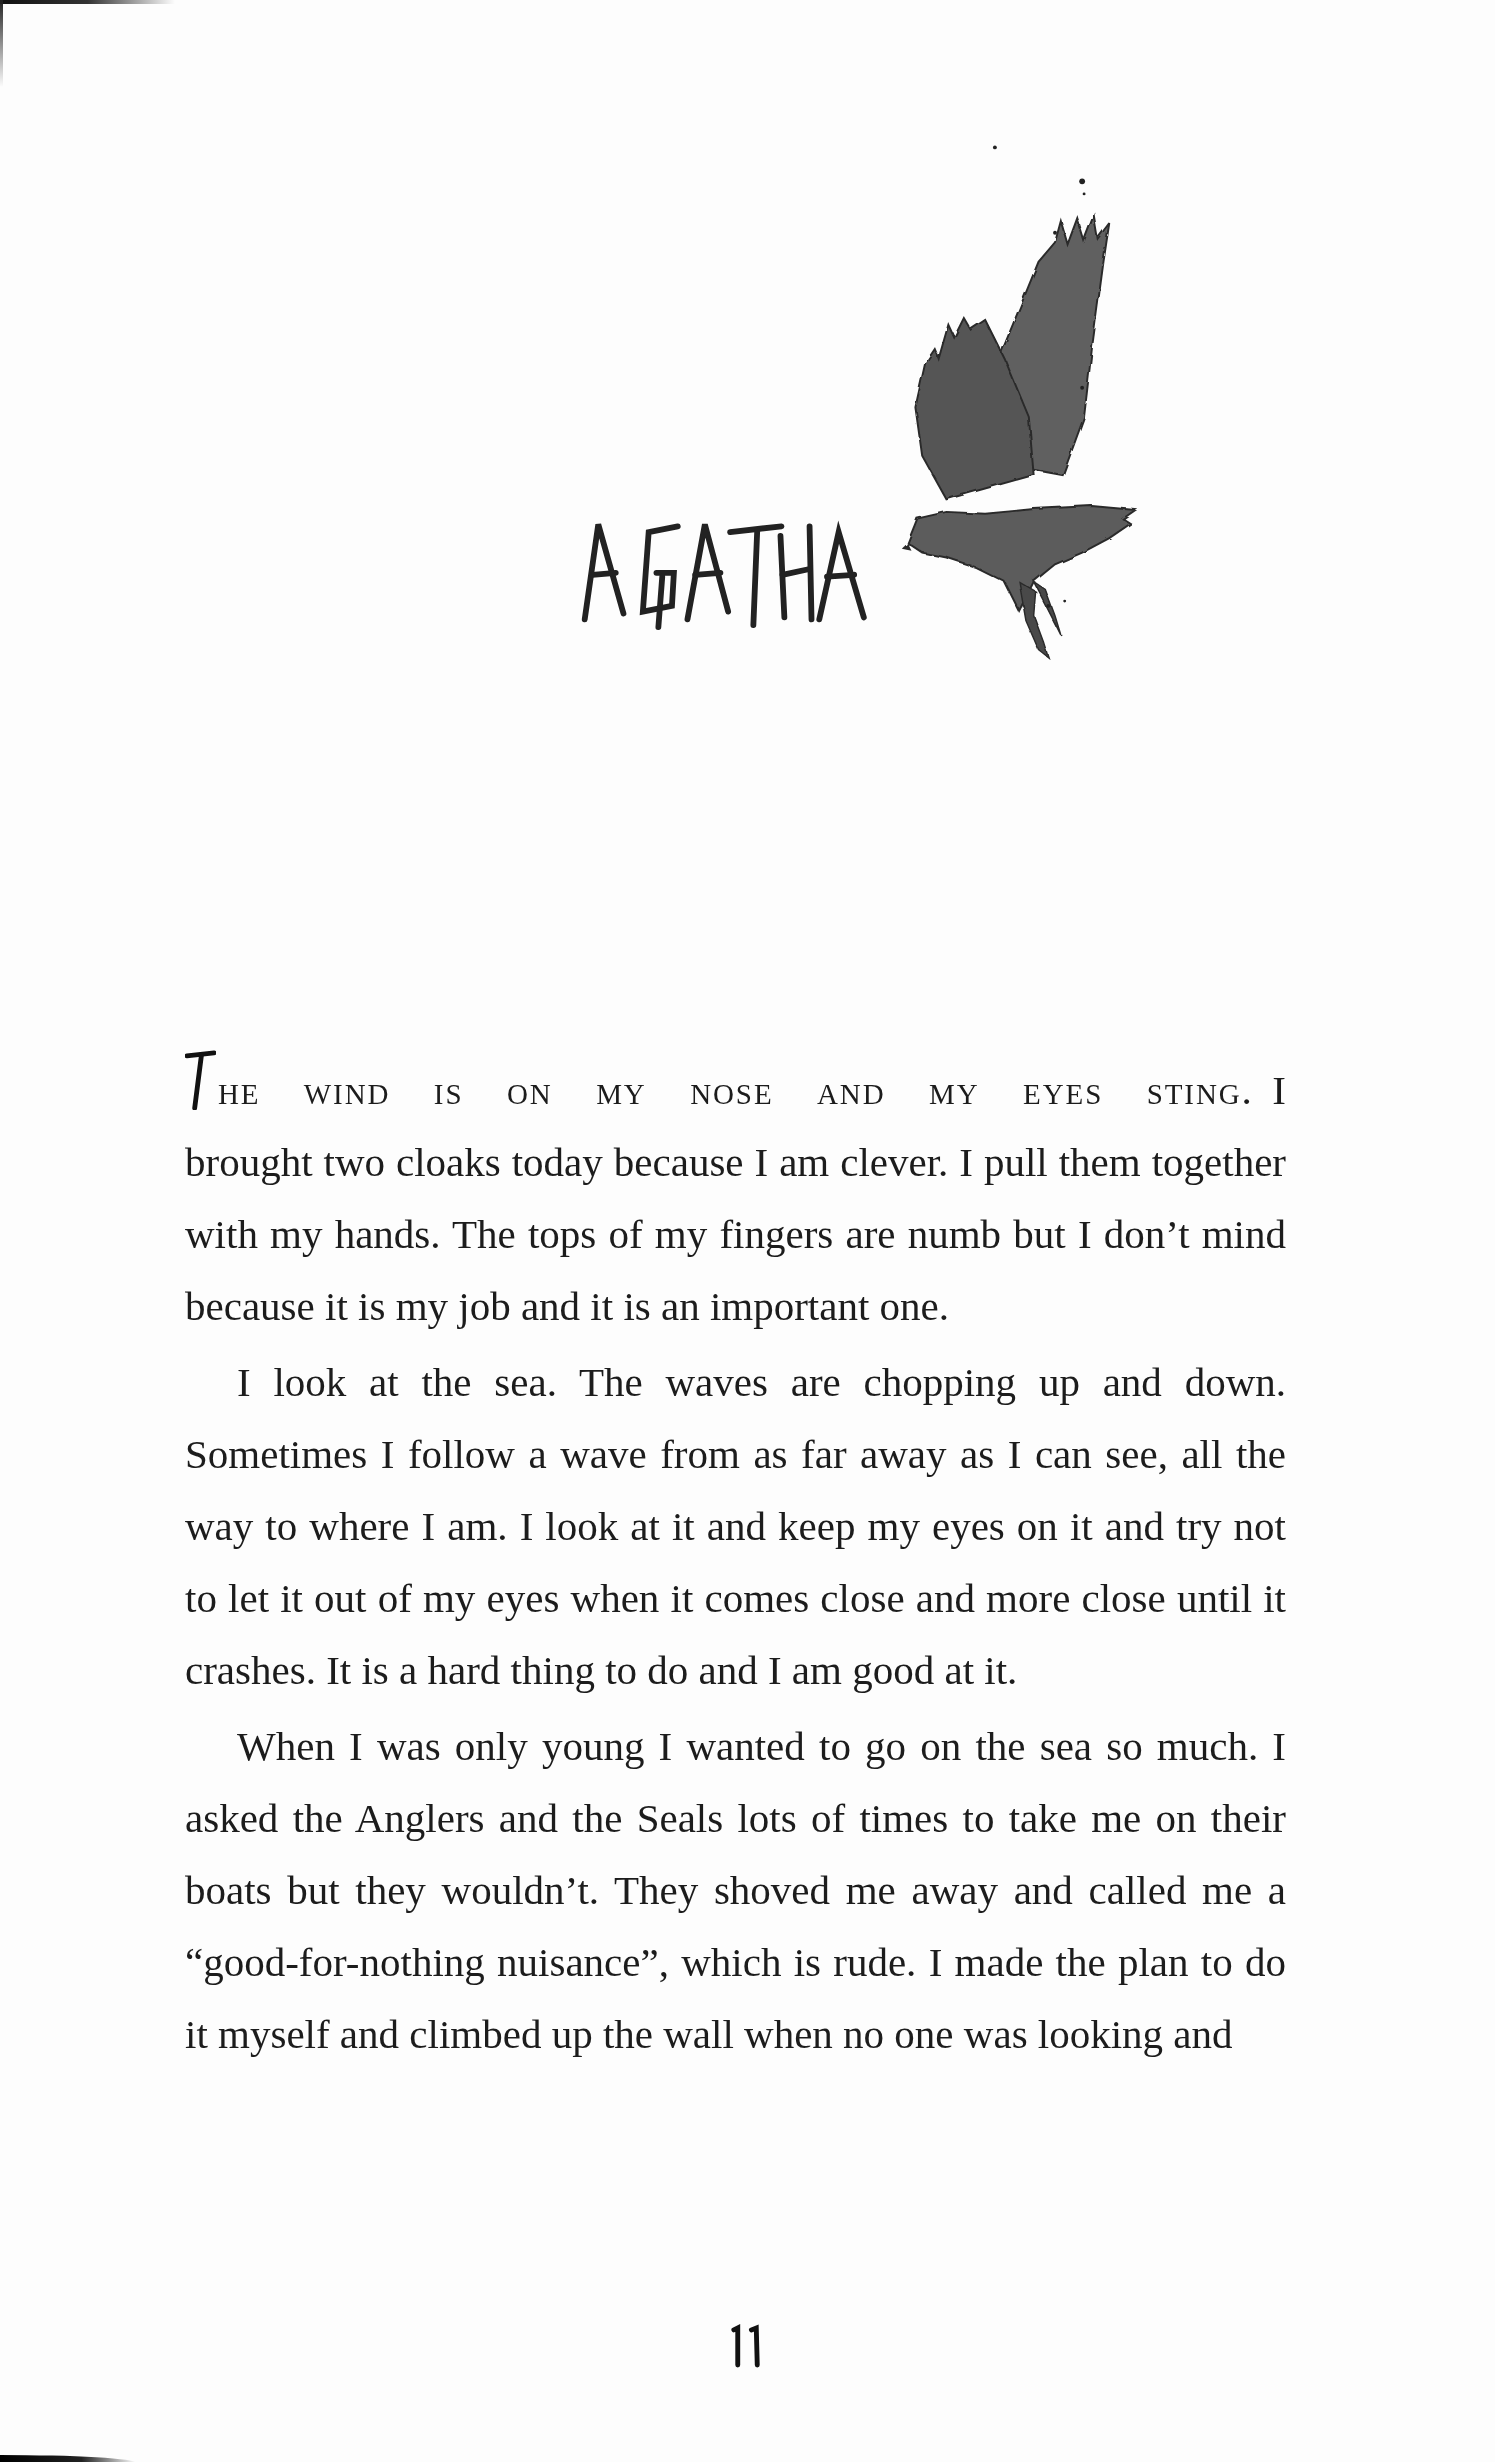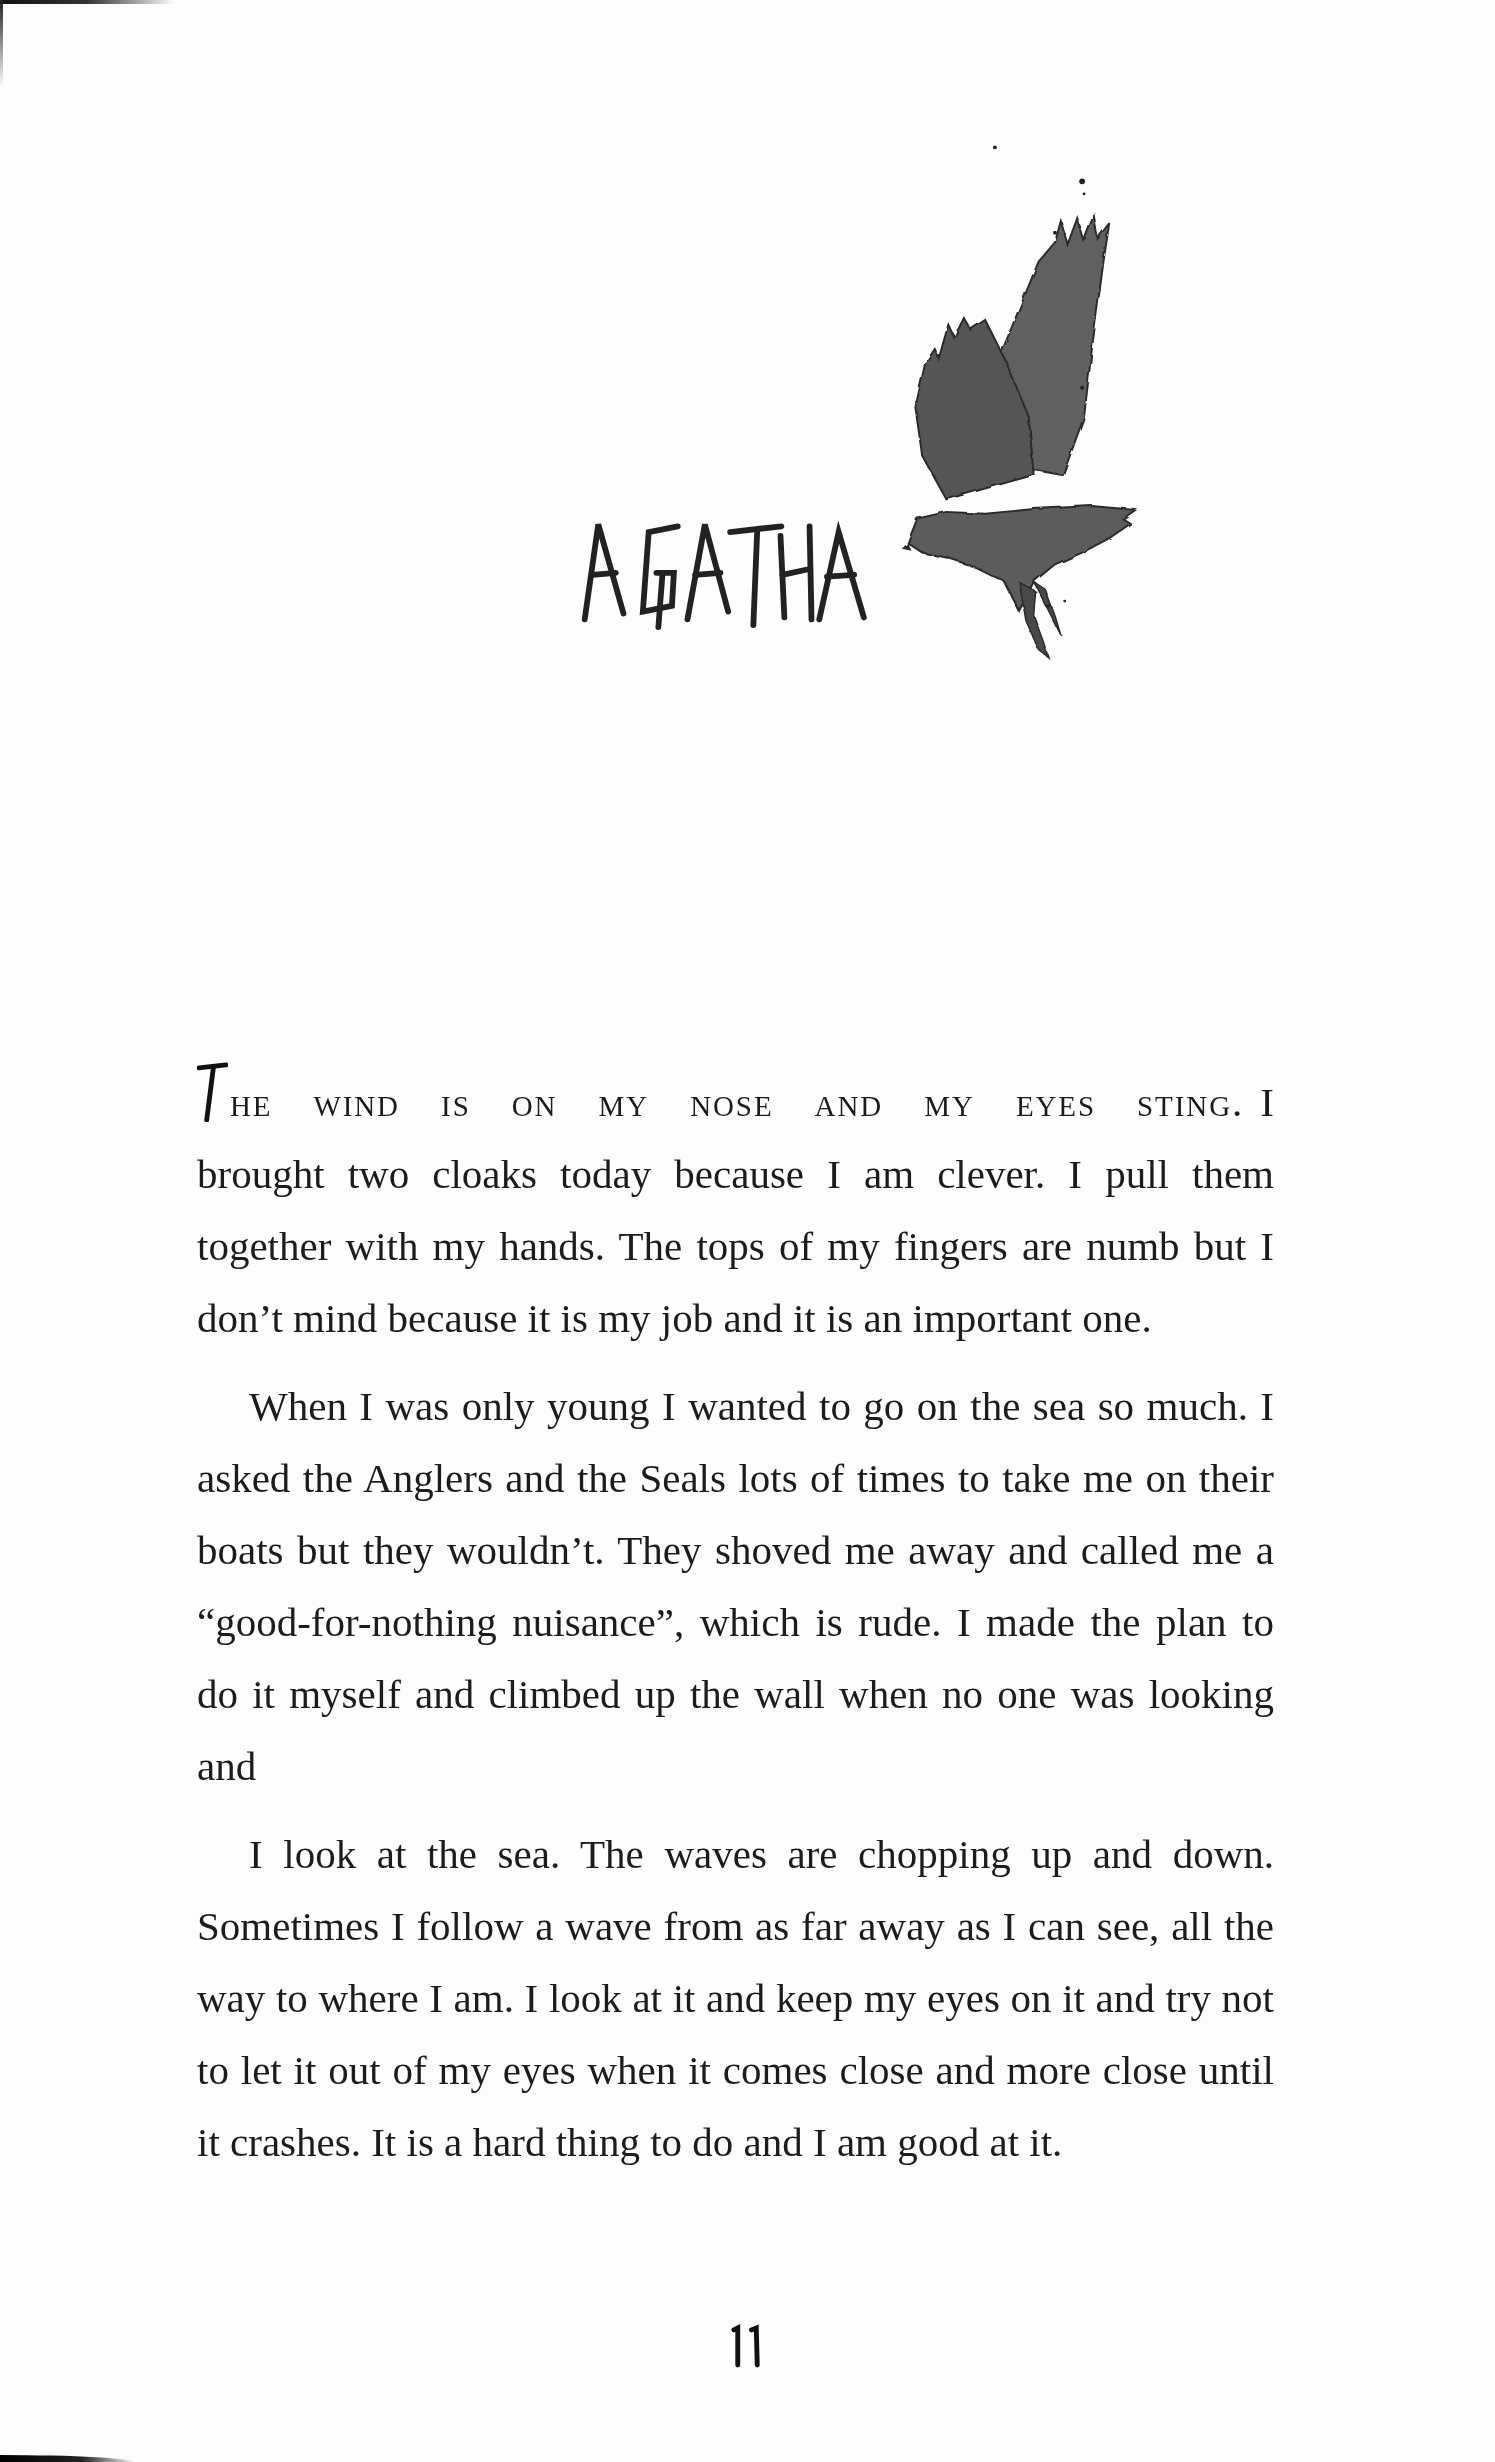--- a/index.html
+++ b/index.html
@@ -26,21 +26,21 @@
       position: absolute; left: 801px; top: 126px; width: 349px; height: 543px;
     }
     .chapter-title {
       position: absolute; left: 573px; top: 505px; width: 320px; height: 126px;
     }
     .body-text {
       position: absolute; left: 181px; top: 1046px; width: 1109px;
       font-size: 41px; line-height: 72px;
       text-align: justify;
     }
-    .body-text p { margin: 16px; }
+    .body-text p { margin: 4px; }
     .body-text p.indent { text-indent: 52px; }
     .first-para { position: relative; }
     .drop-cap {
       display: inline-block; position: relative;
       width: 31px; height: 58px; vertical-align: -5.8px; margin-right: 1.9px;
     }
     .small-caps {
       font-variant: small-caps; letter-spacing: 1.9px; word-spacing: 23px;
       text-transform: lowercase;
     }
@@ -120,22 +120,22 @@
   <p class="first-para">
     <span class="drop-cap">
       <svg width="31" height="60" viewBox="0 0 32 62">
         <path d="M2,6 L30,3" stroke="#111" stroke-width="5" stroke-linecap="round"></path>
         <path d="M17,5 L10,60" stroke="#111" stroke-width="5" stroke-linecap="round"></path>
       </svg>
       
     </span><span class="small-caps">HE WIND IS ON MY NOSE AND MY EYES STING.</span>
     <span>I brought two cloaks today because I am clever. I pull them together with my hands. The tops of my fingers are numb but I don’t mind because it is my job and it is an important one.</span>
   </p>
+  <p class="indent">I look at the sea. The waves are chopping up and down. Sometimes I follow a wave from as far away as I can see, all the way to where I am. I look at it and keep my eyes on it and try not to let it out of my eyes when it comes close and more close until it crashes. It is a hard thing to do and I am good at it.</p>
   <p class="indent">When I was only young I wanted to go on the sea so much. I asked the Anglers and the Seals lots of times to take me on their boats but they wouldn’t. They shoved me away and called me a “good-for-nothing nuisance”, which is rude. I made the plan to do it myself and climbed up the wall when no one was looking and</p>
-  <p class="indent">I look at the sea. The waves are chopping up and down. Sometimes I follow a wave from as far away as I can see, all the way to where I am. I look at it and keep my eyes on it and try not to let it out of my eyes when it comes close and more close until it crashes. It is a hard thing to do and I am good at it.</p>
 </div>
 
 <div class="page-number">
   <svg width="39" height="45" viewBox="0 0 40 46">
     <path d="M6,6 L10,4 L10,42" stroke="#111" stroke-width="5" stroke-linecap="round" fill="none"></path>
     <path d="M24,6 L29,4 L30,42" stroke="#111" stroke-width="5" stroke-linecap="round" fill="none"></path>
   </svg>
   
 </div>
 

